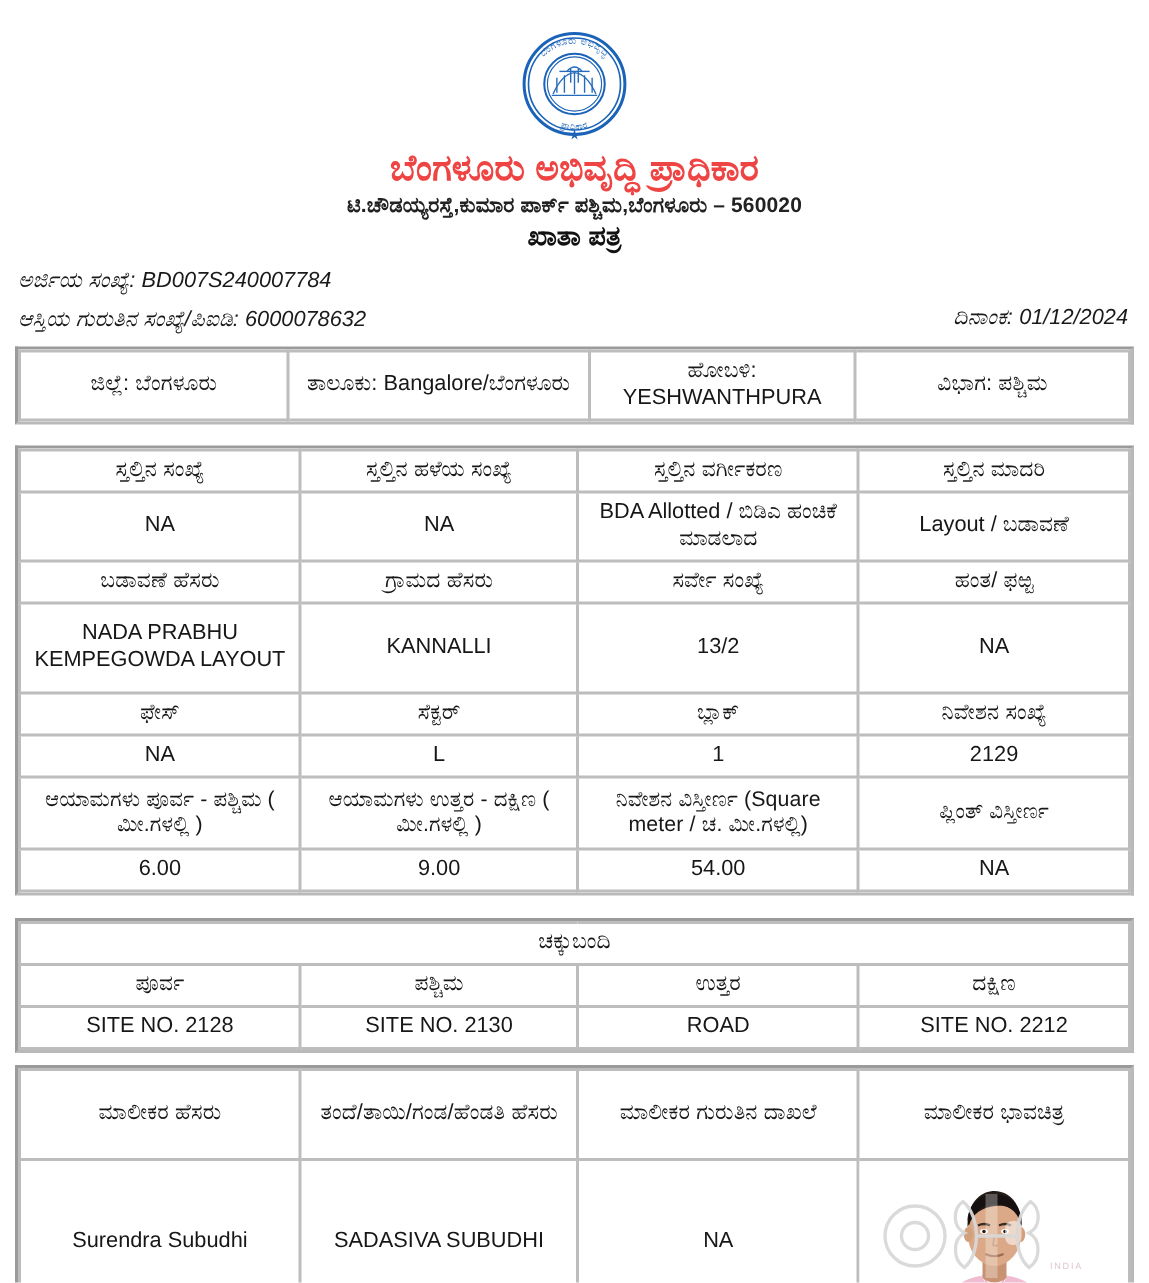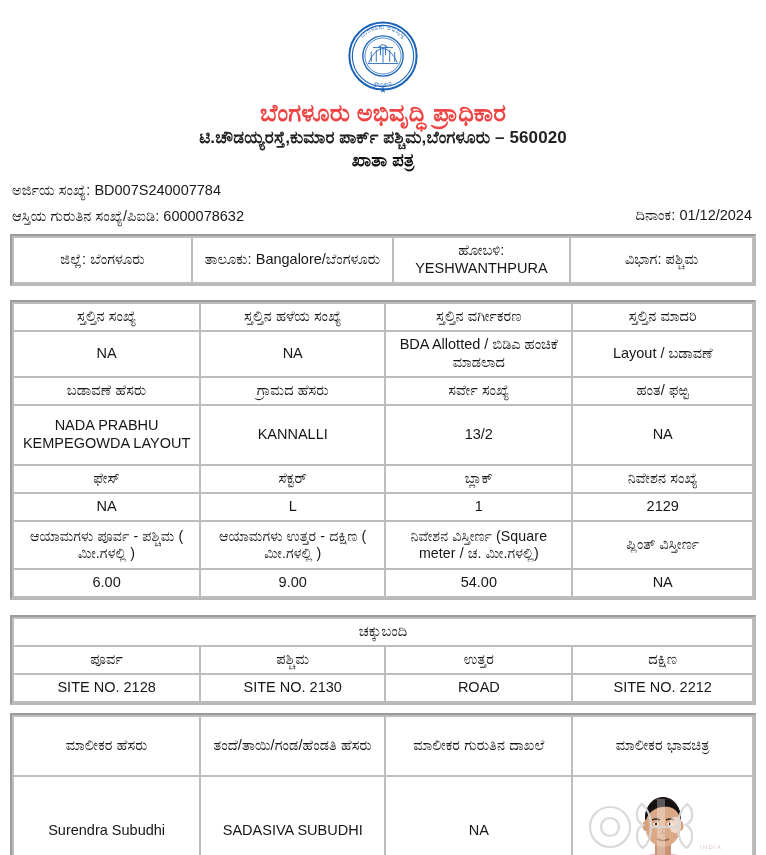--- a/index.html
+++ b/index.html
@@ -18,30 +18,30 @@
 
   
   .masthead { text-align: center; padding-top: 14px; }
   .seal-wrap { display: flex; justify-content: center; align-items: center; }
   .seal { width: 84px; height: 84px; display:block; }
   .org-name {
     font-size: 24px; font-weight: bold; color: #ef4444;
     letter-spacing: .2px; margin-top: 1px; line-height: 1.15;
   }
   .org-addr {
-    font-size: 17px; font-weight: bold; color: #222;
+    font-size: 14px; font-weight: bold; color: #222;
     margin-top: 1px; letter-spacing: .1px;
   }
   .doc-title {
     font-size: 18px; font-weight: bold; color: #111;
     margin-top: 2px; letter-spacing: .2px; text-align: center;
   }
 
   
-  .meta { position: relative; margin-top: 12px; padding: 0 2px; }
+  .meta { position: relative; margin-top: 12px; padding: 0 2px; font-style: italic; }
   .meta-left { font-size: 14.5px; line-height: 1.1; }
   .meta-line { margin-bottom: 10px; white-space: nowrap; }
   .meta-right {
     position: absolute; right: 4px; top: 24px;
     font-size: 14.5px; white-space: nowrap;
   }
 
   
   .block {
     border: 2px solid #b9b9b9;

